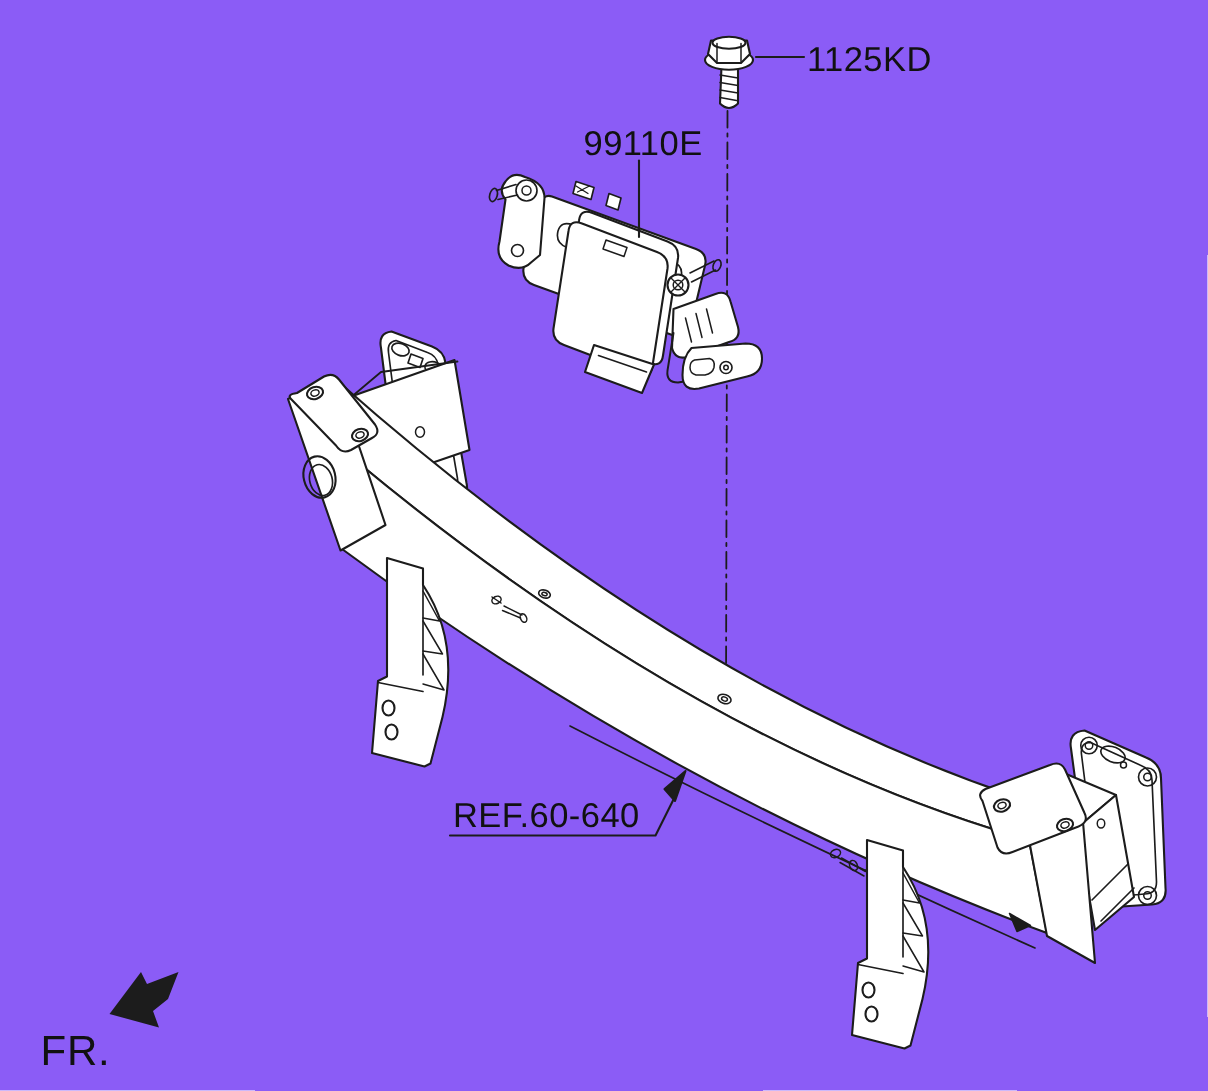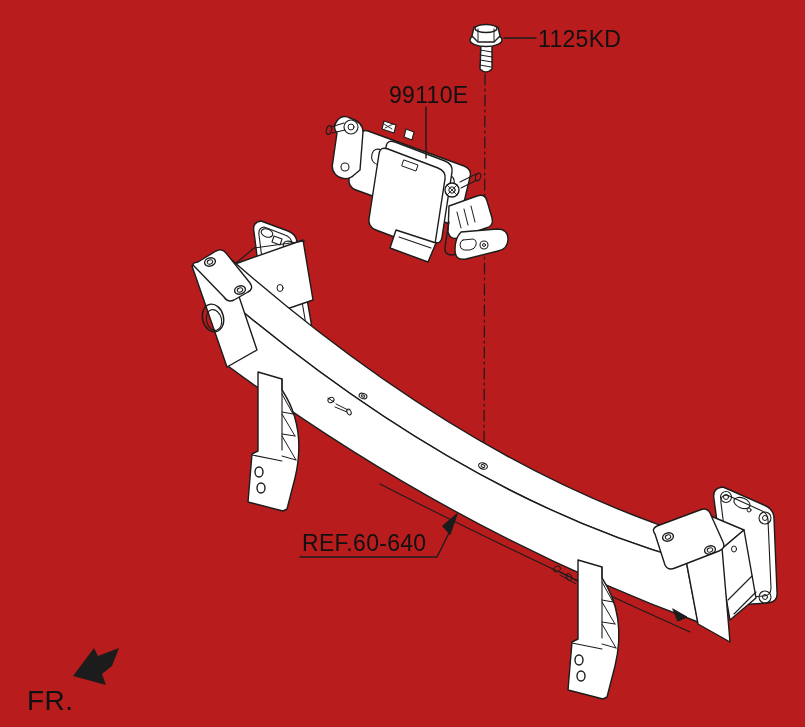--- a/index.html
+++ b/index.html
@@ -1,16 +1,16 @@
 <!DOCTYPE html>
 <html><head>
 <meta charset="utf-8">
 <style>
   html,body{margin:0;padding:0;background:#ffffff;}
-  .stage{position:relative;width:805px;height:727px;background:#b91c1c;overflow:hidden;
+  .stage{position:relative;width:805px;height:727px;background:#8b5cf6;overflow:hidden;
          font-family:"Liberation Sans", sans-serif;}
   svg{display:block;}
   text{font-family:"Liberation Sans", sans-serif;fill:#111111;}
   .callout{font-size:23px;letter-spacing:0.3px;}
   .fr{font-size:28px;letter-spacing:0.5px;}
 </style>
 </head>
 <body>
 
 <div class="stage">

